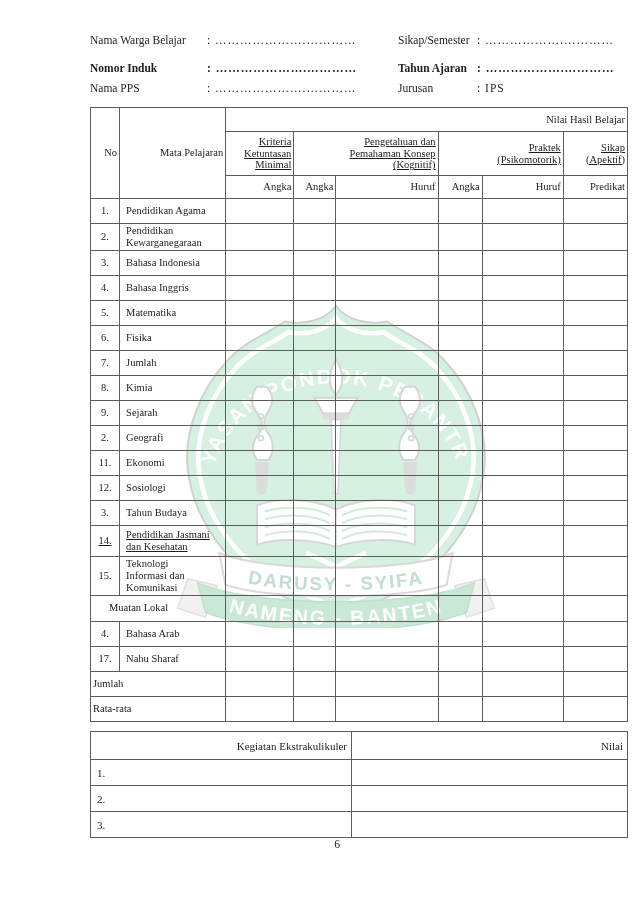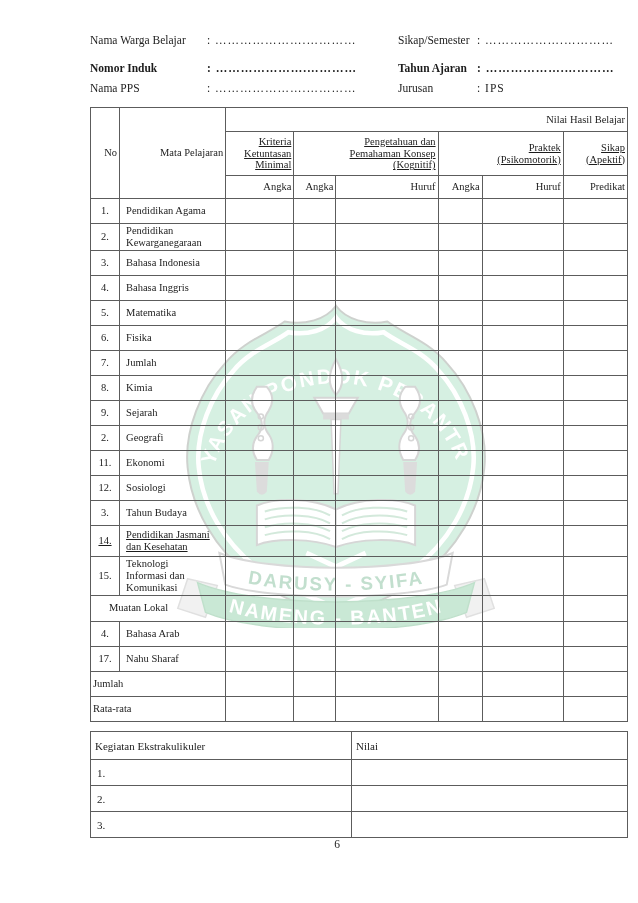--- a/index.html
+++ b/index.html
@@ -31,21 +31,21 @@
   .grades th{text-align:right;white-space:pre-line;}
   .grades td.no{text-align:center;}
   .grades td.subject{text-align:left;padding:1px 3px 1px 6px;white-space:pre-line;}
   .grades td.section{text-align:left;padding-left:18px;}
   .grades td.sum{text-align:left;}
   tr.h23{height:23px;} tr.h24{height:24px;} tr.h25{height:25px;} tr.h26{height:26px;}
   tr.h31{height:31px;text-decoration:underline;} tr.h39{height:39px;} tr.h44{height:44px;text-decoration:underline;}
   
   .extra{position:absolute;left:90px;top:731px;width:538px;table-layout:fixed;font-size:11px;}
   .extra td,.extra th{border:1px solid #5c5c5c;padding:1px 4px;font-weight:normal;vertical-align:middle;}
-  .extra th{text-align:left;height:25px;margin-top:28px;}
+  .extra th{text-align:right;height:25px;margin-top:28px;}
   .extra td.num{text-align:left;padding-left:6px;height:23px;}
   
   .pagenum{position:absolute;top:838px;left:90px;width:494px;text-align:center;font-size:11.5px;}
 </style>
 </head>
 <body>
 
 <div class="page">
 
   <div class="watermark">

